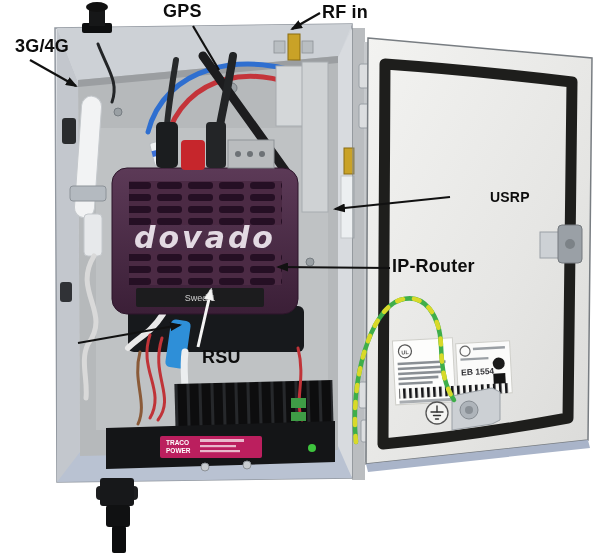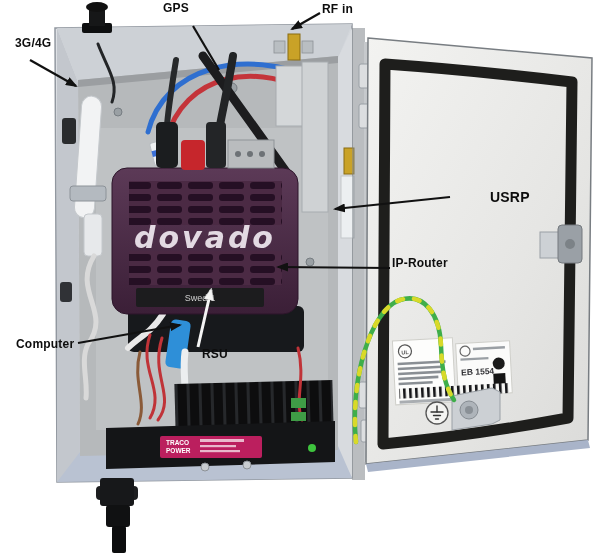--- a/index.html
+++ b/index.html
@@ -2,21 +2,21 @@
 <html><head>
 <meta charset="utf-8">
 <style>
   html,body{margin:0;padding:0;background:#ffffff;}
   #stage{
     position:relative;width:600px;height:553px;background:#ffffff;overflow:hidden;
     font-family:"Liberation Sans",sans-serif;
   }
   #photo{position:absolute;left:0;top:0;}
   .label{
-    position:absolute;color:#0d0d0d;font-weight:600;font-size:12px;line-height:1.1;
+    position:absolute;color:#0d0d0d;font-weight:600;font-size:18px;line-height:1.1;
     white-space:nowrap;letter-spacing:.2px;
   }
   .lbl-3g4g{left:15px;top:37px;}
   .lbl-gps{left:163px;top:2px;}
   .lbl-rfin{left:322px;top:3px;}
   .lbl-usrp{left:490px;top:190px;font-size:14px;}
   .lbl-iprouter{left:392px;top:257px;}
   .lbl-computer{left:16px;top:338px;}
   .lbl-rsu{left:170px;top:348px;margin-left:32px;}
   svg text{font-family:"Liberation Sans",sans-serif;}
@@ -262,16 +262,15 @@
       <line x1="78" y1="343" x2="180" y2="325" marker-end="url(#ahB)"></line>
     </g>
     <line x1="198" y1="347" x2="211" y2="290" stroke="#f4f4f4" stroke-width="3" marker-end="url(#ahW)"></line>
   </svg>
 
   <div class="label lbl-3g4g">3G/4G</div>
   <div class="label lbl-gps">GPS</div>
   <div class="label lbl-rfin">RF in</div>
   <div class="label lbl-usrp">USRP</div>
   <div class="label lbl-iprouter">IP-Router</div>
-  <div class="label lbl-computer">Computer</div>
   <div class="label lbl-rsu">RSU</div>
 
 </div>
 
 </body></html>

